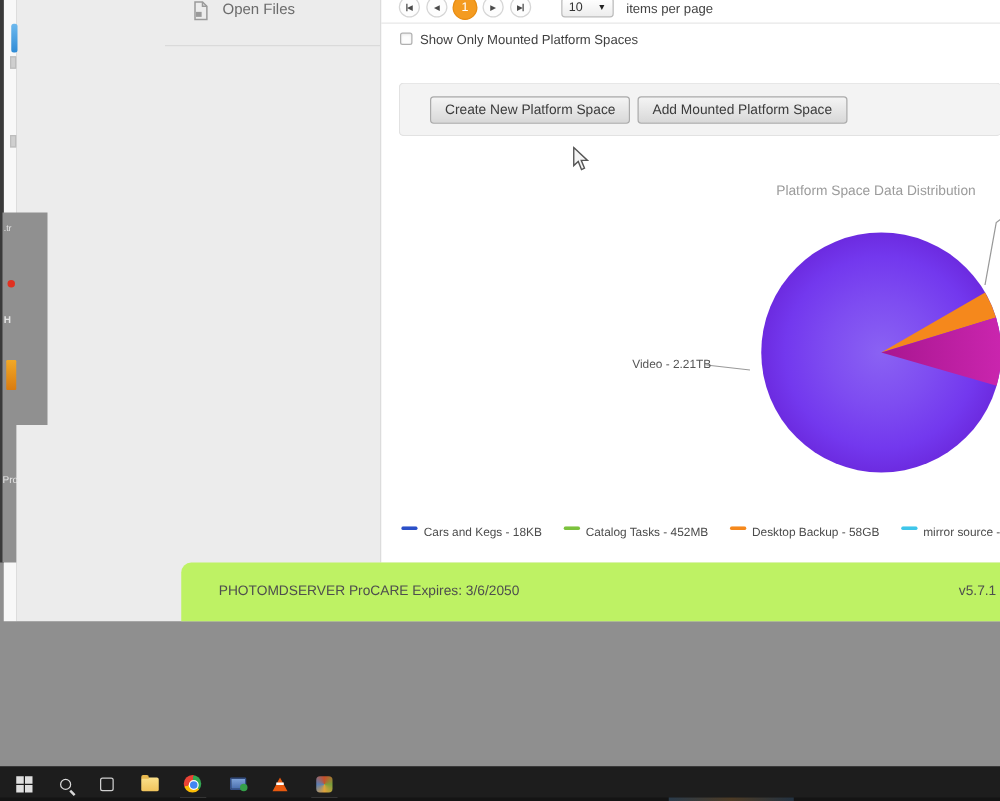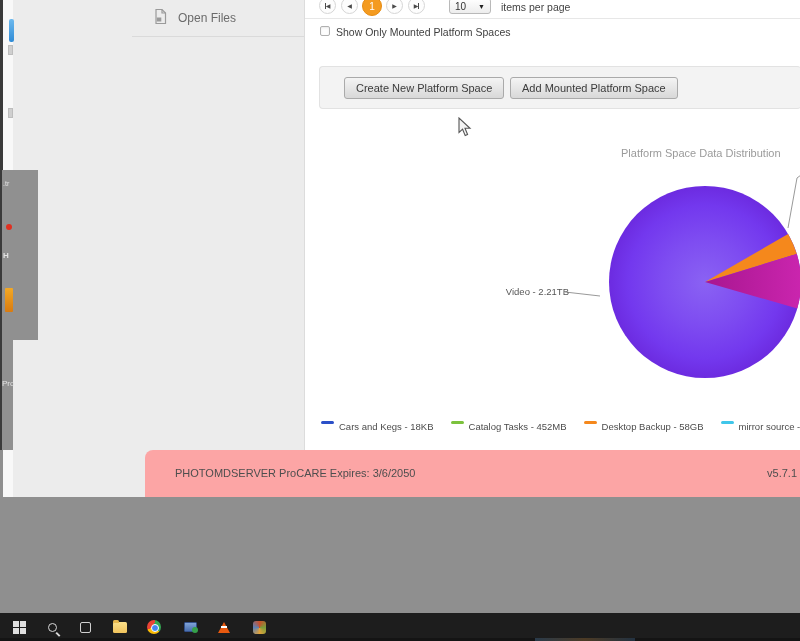--- a/index.html
+++ b/index.html
@@ -14,21 +14,21 @@
   .frag-blue { left:9px; top:19px; width:5px; height:23px; background:linear-gradient(#6db9ee,#2f8bd6); border-radius:2px; }
   .frag-nub { width:5px; height:10px; background:#cfcfcf; border:1px solid #bdbdbd; }
   .desktop-peek-a { left:2px; top:170px; width:36px; height:170px; background:#909090; }
   .desktop-peek-b { left:2px; top:340px; width:11px; height:110px; background:#909090; }
   .frag-text { color:#e3e3e3; font-size:7px; line-height:8px; white-space:nowrap; }
   .frag-red { left:6px; top:224px; width:6px; height:6px; background:#e03020; border-radius:50%; }
   .frag-orange { left:5px; top:288px; width:8px; height:24px; background:linear-gradient(#f2a825,#d97b10); border-radius:1px; }
 
   
   .sidebar { left:132px; top:0; width:172px; height:450px; }
-  .side-item { position:relative; height:37px; display:flex; align-items:center; gap:9px; padding-left:20px; border-bottom:1px solid #dadada; cursor:pointer; }
+  .side-item { position:relative; height:37px; display:flex; align-items:flex-start; gap:9px; padding-left:20px; border-bottom:1px solid #dadada; cursor:pointer; }
   .side-item svg { flex:0 0 auto; }
   .side-label { font-size:12px; color:#6b6b6b; }
 
   
   .main { left:304px; top:0; width:496px; height:450px; background:#ffffff; border-left:1px solid #dcdcdc; }
   .pager-row { position:absolute; left:0; top:0; width:100%; height:19px; border-bottom:1px solid #e7e7e7; }
   .pager-btn { position:absolute; top:-3px; width:17px; height:17px; border-radius:50%; background:#fdfdfd; border:1px solid #d6d6d6; display:flex; align-items:center; justify-content:center; color:#4a4a4a; font-size:6px; cursor:pointer; }
   .pager-btn .bar { width:1px; height:6px; background:#4a4a4a; }
   .pager-current { position:absolute; top:-4px; width:20px; height:20px; border-radius:50%; background:#f49b20; border:1px solid #e78c12; color:#fff; font-size:10px; display:flex; align-items:center; justify-content:center; cursor:pointer; }
   .page-size { position:absolute; left:144px; top:-2px; width:42px; height:16px; border:1px solid #b9b9b9; border-radius:3px; background:linear-gradient(#ffffff,#ededed); font-size:10px; color:#333; display:flex; align-items:center; justify-content:space-between; padding:0 5px; cursor:pointer; }
@@ -41,21 +41,21 @@
   .gbtn { position:absolute; top:10px; height:22px; padding:0 11px; font-size:11px; color:#3b3b3b; background:linear-gradient(#f4f4f4,#d8d8d8); border:1px solid #aaaaaa; border-radius:3px; cursor:pointer; font-family:"Liberation Sans",sans-serif; }
   .chart-title { position:absolute; left:316px; top:127px; font-size:11px; color:#9b9b9b; white-space:nowrap;margin-top:20px; }
   .pie-wrap { position:absolute; left:176px; top:168px; width:320px; height:230px; }
   .callout { position:absolute; left:186px; top:286px; width:78px; text-align:right; font-size:9.5px; color:#565656; white-space:nowrap; }
   .legend { position:absolute; left:16px; top:421px; width:480px; display:flex; align-items:center; gap:17px; white-space:nowrap; overflow:hidden; }
   .legend-item { display:flex; gap:5px; }
   .legend-dash { width:13px; height:3px; border-radius:2px; }
   .legend-text { font-size:9.5px; color:#4c4c4c; }
 
   
-  .footer { left:145px; top:450px; width:655px; height:47px; background:#fca5a5; border-top-left-radius:8px; }
+  .footer { left:145px; top:450px; width:655px; height:47px; background:#bef264; border-top-left-radius:8px; }
   .footer-left { position:absolute; left:30px; top:17px; font-size:11px; color:#4e4e4e; }
   .footer-right { position:absolute; right:3px; top:17px; font-size:11px; color:#4e4e4e; }
 
   
   .taskbar { left:0; top:613px; width:800px; height:28px; background:#1d1d1d; }
   .tb-icon { position:absolute; top:7px; width:14px; height:14px; display:flex; align-items:center; justify-content:center; cursor:pointer; }
   .tb-underline { position:absolute; top:25px; height:2px; background:#8e8e8e; }
   .win-grid { display:grid; grid-template-columns:6px 6px; grid-template-rows:6px 6px; gap:1px; }
   .win-grid div { background:#dfdfdf; }
   .mag { width:9px; height:9px; border:1.6px solid #d8d8d8; border-radius:50%; position:relative; }

